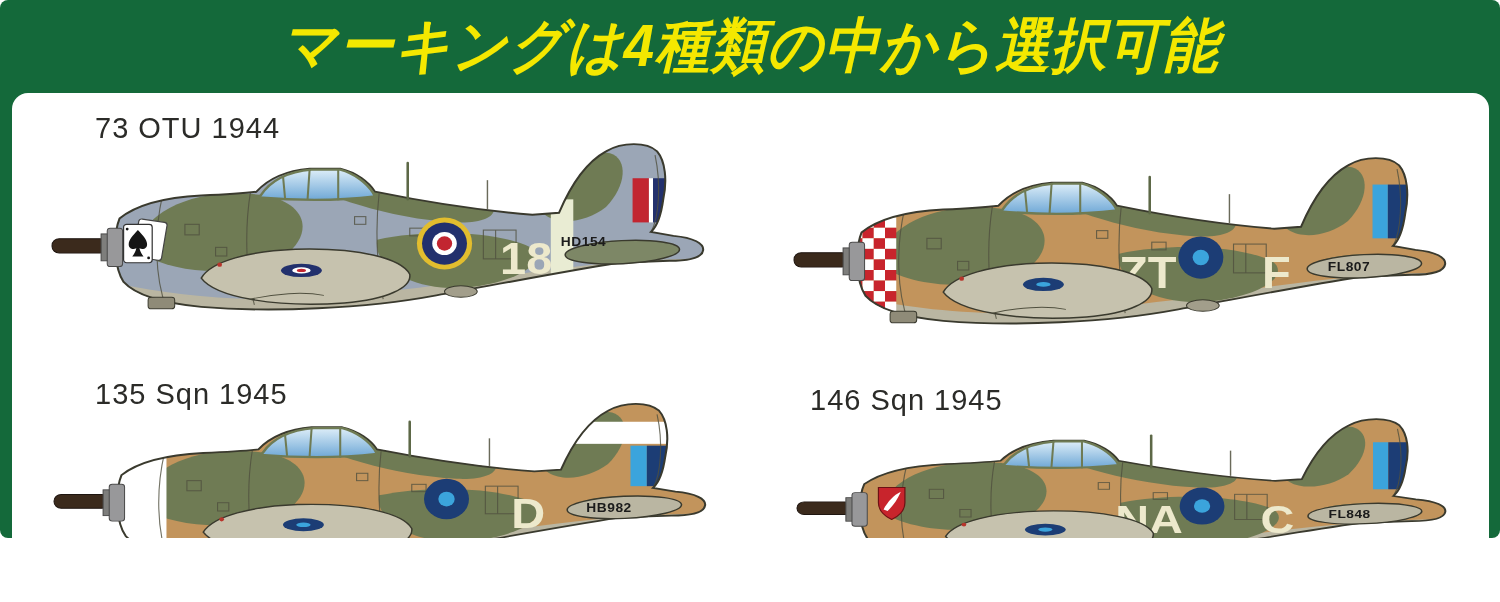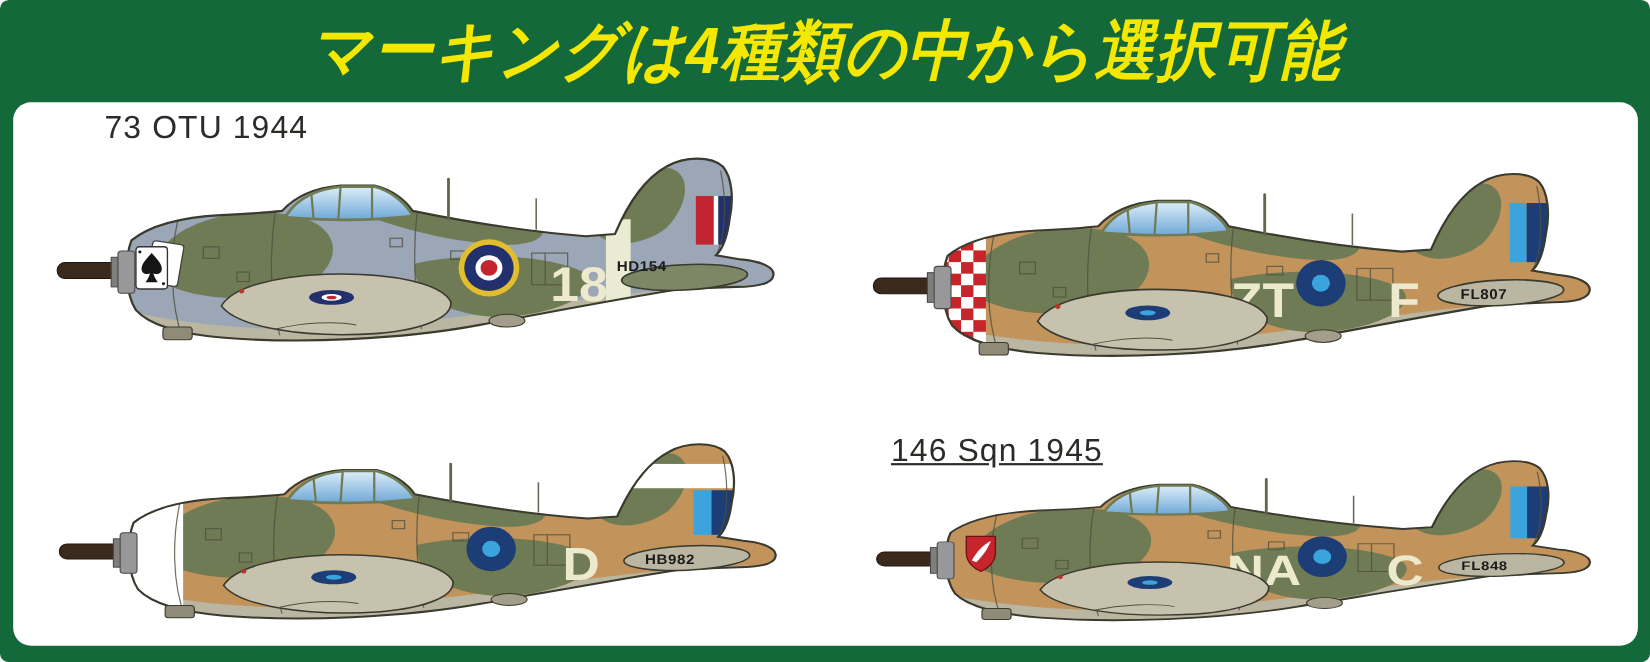--- a/index.html
+++ b/index.html
@@ -1,17 +1,17 @@
 <!DOCTYPE html>
 <html><head>
 <meta charset="utf-8">
 <style>
   html,body{margin:0;padding:0;background:#ffffff;}
   .frame{
-    position:relative;width:1500px;height:602px;
+    position:relative;width:1500px;height:538px;
     background:#14693a;border-radius:8px;overflow:hidden;
     font-family:"Liberation Sans","DejaVu Sans",sans-serif;
   }
   .header{
     position:absolute;left:0;top:0;width:100%;height:93px;
     display:flex;align-items:center;justify-content:center;
   }
   .header-title{
     font-size:55px;font-weight:900;font-style:italic;
     letter-spacing:1px;color:#f4e800;white-space:nowrap;
@@ -19,39 +19,40 @@
   }
   .panel{
     position:absolute;left:12px;top:93px;width:1477px;height:494px;
     background:#ffffff;border-radius:16px;
   }
   .marking-label{
     position:absolute;font-size:29px;color:#2b2b28;
     letter-spacing:1px;white-space:nowrap;
   }
   .plane{position:absolute;}
-  .lbl0{left:95px;top:100px;text-align:center;}
+  .lbl0{left:95px;top:112px;text-align:center;}
   .lbl1{left:810px;top:122px;}
   .lbl2{left:95px;top:378px;}
-  .lbl3{left:810px;top:394px;text-decoration:underline;}
+  .lbl3{left:810px;top:384px;}
   .pl0{left:50px; top:136px;width:695px;height:192px;}
   .pl1{left:792px;top:150px;width:695px;height:192px;}
   .pl2{left:52px; top:396px;width:695px;height:184px;}
   .pl3{left:795px;top:412px;width:692px;height:168px;}
 </style>
 </head>
 <body>
 
 <div class="frame">
   <div class="header">
     <div class="header-title">マーキングは4種類の中から選択可能</div>
   </div>
   <div class="panel"></div>
 
   <div class="marking-label lbl0">73 OTU 1944</div>
+  <div class="marking-label lbl2">135 Sqn 1945</div>
   <div class="marking-label lbl3">146 Sqn 1945</div>
 
   <svg class="plane pl0" id="plane-0" viewBox="0 0 680 200" preserveAspectRatio="none">
   <defs>
     <clipPath id="clip-73-otu-1944">
           <path d="M 68,86 C 84,72 112,64 148,62 C 168,61 186,60 202,58 C 214,44 232,36 254,34 L 284,34 C 300,38 312,48 318,58 C 364,68 424,78 472,82 L 498,80 C 506,60 520,30 544,16 C 560,6 584,6 594,16 C 602,26 604,46 600,66 C 598,82 594,94 588,100 L 610,104 C 630,106 640,112 639,119 C 638,127 626,130 606,130 L 556,132 C 498,142 440,154 378,166 C 308,180 216,184 148,178 C 108,174 84,166 72,152 C 62,136 62,102 68,86 Z"></path>
         </clipPath>
     <linearGradient id="grad-73-otu-1944" x1="0" y1="0" x2="0" y2="1">
       <stop offset="0" stop-color="#dcedf8"></stop>
           <stop offset="1" stop-color="#6fa8d6"></stop>

